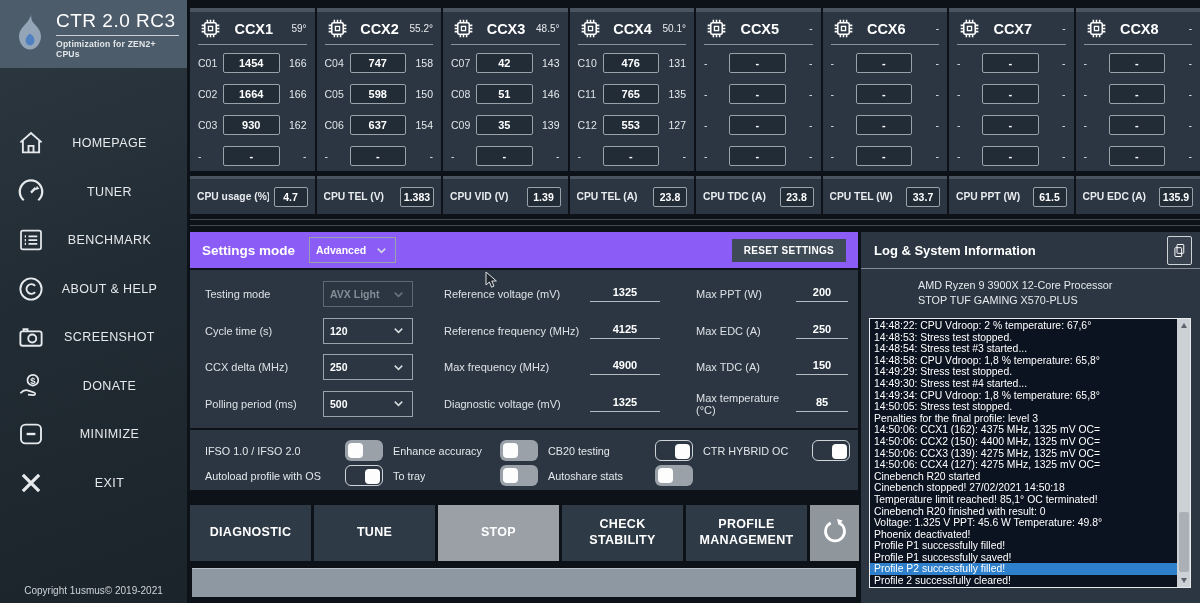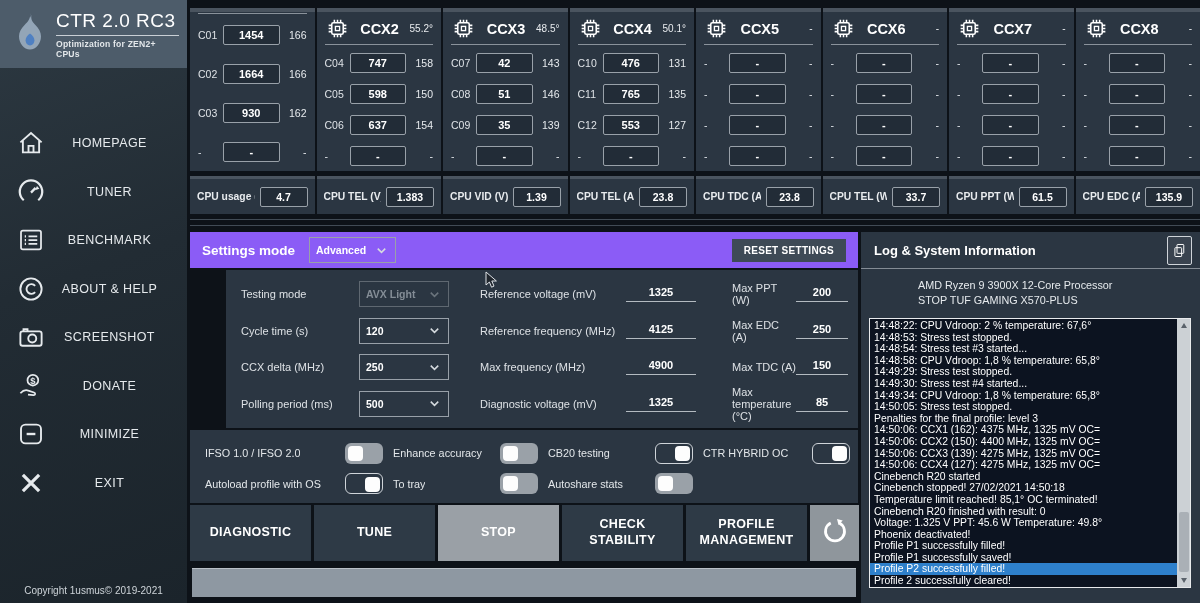--- a/index.html
+++ b/index.html
@@ -39,53 +39,53 @@
   .core-freq{flex:1;border:1px solid #99a1a9;background:#222c37;color:#fff;font-weight:bold;
     font-size:11px;text-align:center;padding:3px 0;border-radius:2px;min-width:0;}
   .core-val{width:27px;font-size:10.5px;color:#e6eaed;text-align:right;flex:0 0 auto;}
   
   .stats{position:absolute;left:190px;top:176px;width:1010px;height:38px;
     display:grid;grid-template-columns:repeat(8,1fr);gap:2px;}
   .stat-cell{background:#2b3642;border-top:3px solid #4a545f;display:flex;align-items:center;
     padding:0 7px;gap:5px;box-sizing:border-box;min-width:0;}
   .stat-label{flex:1;font-size:10.3px;font-weight:bold;color:#e8ebee;white-space:nowrap;overflow:hidden;}
   .stat-value{border:1px solid #99a1a9;background:#222c37;color:#fff;font-weight:bold;font-size:10.5px;
-    padding:3px 8px;min-width:30px;text-align:center;border-radius:2px;flex:0 0 auto;}
+    padding:3px 1px;min-width:30px;text-align:center;border-radius:2px;flex:0 0 auto;}
   .sep-line{position:absolute;left:190px;width:1010px;height:1px;background:#414b55;}
   
   .settings{position:absolute;left:190px;top:232px;width:668px;height:371px;}
   .mode-row{position:absolute;top:0;left:0;right:0;height:36px;background:#8b5cf6;
     display:flex;align-items:center;padding:0 12px;box-sizing:border-box;}
   .mode-label{color:#fff;font-weight:bold;font-size:13.5px;margin-right:14px;}
   .select{display:inline-flex;align-items:center;border:1px solid #99a1a9;background:transparent;
     height:24px;padding:0 6px;cursor:pointer;}
   .sel-val{color:#fff;font-weight:bold;font-size:10.5px;padding-right:8px;}
   .sel-chev{width:15px;height:15px;color:#d6dbdf;display:flex;}
   .sel-chev svg{width:100%;height:100%;}
   .select.disabled{border-color:#5f6871;}
   .select.disabled .sel-val{color:#848d96;}
   .select.disabled .sel-chev{color:#6b747d;}
   .reset-btn{margin-left:auto;background:#3e4a56;border:none;color:#fff;font-weight:bold;
     font-size:10px;letter-spacing:.3px;padding:6px 12px;cursor:pointer;font-family:inherit;}
   .fields{position:absolute;top:38px;left:0;right:0;height:158px;background:#2b3642;
-    display:grid;grid-template-columns:252px 246px 1fr;box-sizing:border-box;padding:6px 0;margin-left:36px;}
+    display:grid;grid-template-columns:252px 246px 1fr;box-sizing:border-box;padding:6px 0;}
   .fcol{display:flex;flex-direction:column;justify-content:space-around;min-width:0;}
   .set-row{display:flex;align-items:center;height:34px;}
   .fcol1 .set-row{padding-left:15px;}
   .fcol2 .set-row{padding-left:2px;}
   .fcol3 .set-row{padding-left:8px;padding-right:10px;}
   .set-label{color:#dde1e5;font-size:11px;flex:1;}
   .fcol1 .set-label{flex:0 0 118px;}
   .fcol1 .select{width:76px;justify-content:space-between;}
   .ufield{display:inline-block;border-bottom:1px solid #b4bbc1;color:#fff;font-weight:bold;
     font-size:11px;text-align:center;padding:0 4px 3px 4px;cursor:text;}
   .fcol2 .ufield{width:62px;margin-right:28px;}
   .fcol3 .ufield{width:44px;}
   
-  .toggles{position:absolute;top:198px;left:0;right:0;height:73px;background:#2b3642;
+  .toggles{position:absolute;top:198px;left:0;right:0;height:60px;background:#2b3642;
     display:grid;grid-template-columns:193px 155px 155px 1fr;box-sizing:border-box;
     padding:10px 8px 6px 0;row-gap:4px;}
   .tg-cell{display:flex;align-items:center;justify-content:space-between;min-width:0;}
   .tg-cell:nth-child(4n+1){padding-left:15px;}
   .tg-cell:not(:nth-child(4n+1)){padding-left:10px;}
   .tg-label{color:#e3e7ea;font-size:10.8px;white-space:nowrap;overflow:hidden;}
   .toggle{position:relative;width:38px;height:21px;border-radius:6px;background:#9aa1a8;
     flex:0 0 auto;cursor:pointer;margin-left:6px;box-sizing:border-box;}
   .toggle .knob{position:absolute;top:3px;left:3px;width:15px;height:15px;border-radius:4px;background:#fdfdfd;}
   .toggle.on{background:#2b3642;border:1.5px solid #cfd4d9;}
@@ -216,20 +216,29 @@
         </span>
     <span class="mi-label">EXIT</span>
   </div>
     </div>
   <div class="copyright">Copyright 1usmus© 2019-2021</div>
 </div>
 
 <div class="ccx-panels">
   <div class="ccx-panel">
     <div class="ccx-strip"></div>
+    <div class="ccx-header">
+      <span class="cpu-ico"><svg viewBox="0 0 24 24" fill="none" stroke="currentColor" stroke-width="1.5">
+            <rect x="6.5" y="6.5" width="11" height="11" rx="1.5"></rect>
+            <rect x="10" y="10" width="4" height="4" stroke-width="1.3"></rect>
+            <path d="M9 6.5v-3M12 6.5v-3M15 6.5v-3M9 20.5v-3M12 20.5v-3M15 20.5v-3M6.5 9h-3M6.5 12h-3M6.5 15h-3M20.5 9h-3M20.5 12h-3M20.5 15h-3"></path>
+          </svg></span>
+      <span class="ccx-name">CCX1</span>
+      <span class="ccx-temp">59°</span>
+    </div>
     <div class="ccx-div"></div>
 
     <div class="ccx-row">
       <span class="core-label">C01</span>
       <span class="core-freq">1454</span>
       <span class="core-val">166</span>
     </div>
     <div class="ccx-row">
       <span class="core-label">C02</span>
       <span class="core-freq">1664</span>

